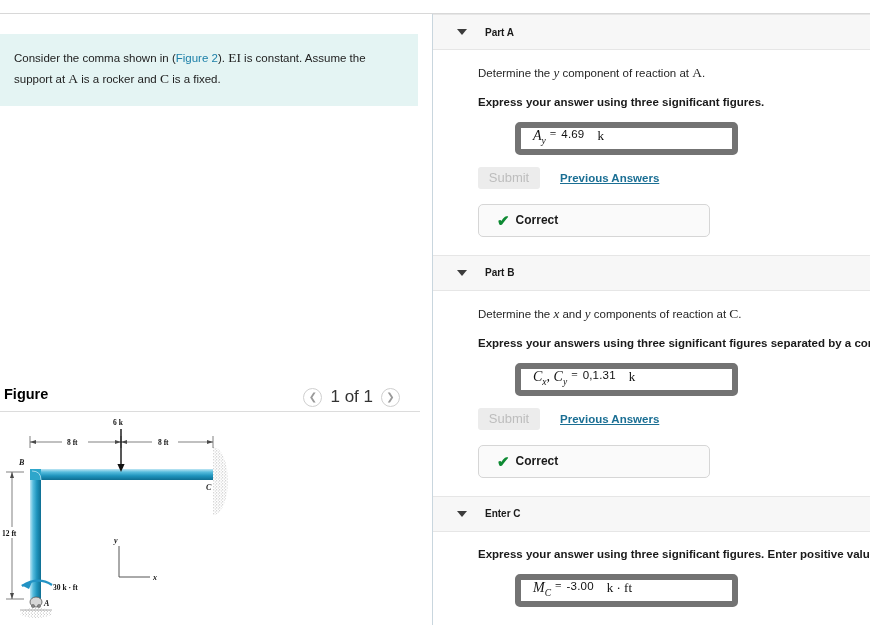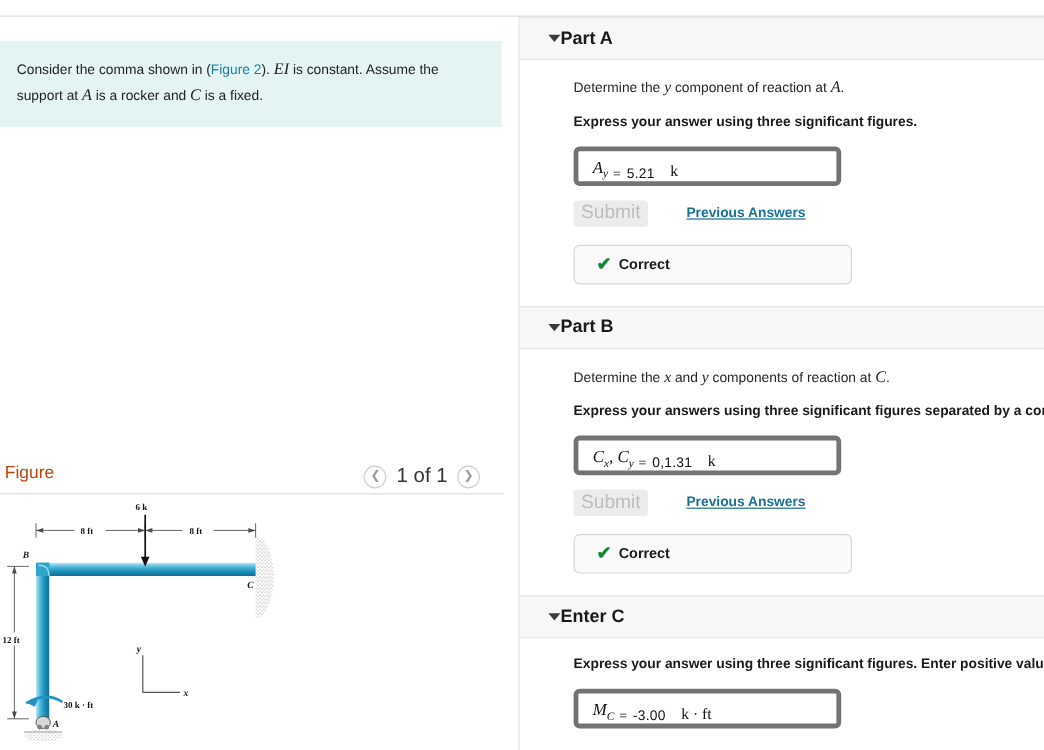--- a/index.html
+++ b/index.html
@@ -51,35 +51,35 @@
     background: #e4f4f3;
     font-size: 11.5px;
     line-height: 1.55;
     color: #222;
   }
   .problem-box .mlink {
     color: #1b7fa8;
     text-decoration: none;
   }
   .mi { font-family: "Liberation Serif", serif; font-style: italic; font-size: 13px; }
-  .mi-up { font-family: "Liberation Serif", serif; font-style: italic; font-size: 13.5px; }
+  .mi-up { font-family: "Liberation Serif", serif; font-size: 13.5px; }
 
   
   .figure-header {
     position: absolute;
     left: 0; top: 372px;
     width: 418px;
     height: 28px;
   }
   .figure-title {
     position: absolute;
     left: 4px; top: 0px;
     font-size: 14.5px;
-    font-weight: normal;
-    color: #c2410c;
+    font-weight: bold;
+    color: #000000;
   }
   .fig-nav {
     position: absolute;
     right: 18px; top: 1px;
     display: flex;
     align-items: center;
     gap: 8px;
   }
   .nav-circle {
     width: 19px; height: 19px;
@@ -129,22 +129,22 @@
   }
   .part-caret {
     width: 0; height: 0;
     border-left: 5px solid transparent;
     border-right: 5px solid transparent;
     border-top: 6px solid #3c3c3c;
     margin-left: 24px;
     cursor: pointer;
   }
   .part-label {
-    margin-left: 0;
-    font-size: 15px;
+    margin-left: 18px;
+    font-size: 10px;
     font-weight: bold;
     color: #1a1a1a;
     text-align: right;
   }
 
   .part-body { padding: 14px 0 18px 45px; }
 
   .q-prompt {
     font-size: 11.5px;
     color: #262626;
@@ -157,27 +157,28 @@
     font-weight: bold;
     color: #1a1a1a;
     margin: 0 16px 12px 0;
     line-height: 1.4;
     white-space: nowrap;
   }
 
   .answer-box {
     width: 223px;
     height: 33px;
-    border: 4px solid #737373;
+    border: 6px solid #737373;
     border-radius: 5px;
     background: #fff;
     display: flex;
-    align-items: flex-end;
+    align-items: flex-start;
     padding: 0 12px;
     cursor: text;
+    margin-left: 37px;
   }
   .ans-sym {
     font-family: "Liberation Serif", serif;
     font-style: italic;
     font-size: 14px;
     color: #111;
     white-space: nowrap;
   }
   .ans-sym sub {
     font-size: 9.5px;
@@ -200,28 +201,28 @@
     margin-top: 12px;
     display: flex;
     align-items: center;
   }
   .submit-btn {
     width: 62px; height: 22px;
     background: #ececec;
     border: none;
     border-radius: 3px;
     color: #bdbdbd;
-    font-size: 16px;
+    font-size: 13px;
     font-family: "Liberation Sans", sans-serif;
     font-weight: normal;
     cursor: default;
     display: flex; align-items: center; justify-content: center;
   }
   .prev-answers {
-    margin-left: 32px;
+    margin-left: 20px;
     font-size: 11.5px;
     font-weight: bold;
     color: #1b6f94;
     text-decoration: underline;
     cursor: pointer;
   }
 
   .correct-box {
     margin-top: 15px;
     width: 232px;
@@ -364,21 +365,21 @@
       <div class="part-header">
         <div class="part-caret"></div>
         <div class="part-label">Part A</div>
       </div>
       <div class="part-body">
         <p class="q-prompt"><span>Determine the </span><span class="mi">y</span><span> component of reaction at </span><span class="mi-up">A</span><span>.</span></p>
         <p class="q-instruct">Express your answer using three significant figures.</p>
         <div class="answer-box">
           <span class="ans-sym"><span>A</span><sub>y</sub></span>
           <span class="ans-eq">=</span>
-          <span class="ans-val">5.21</span>
+          <span class="ans-val">4.69</span>
           <span class="ans-unit">k</span>
         </div>
         <div class="actions-row">
           <div class="submit-btn">Submit</div>
           <div class="prev-answers">Previous Answers</div>
         </div>
         <div class="correct-box">
           <span class="check-mark">✔</span>
           <span class="correct-text">Correct</span>
         </div>

